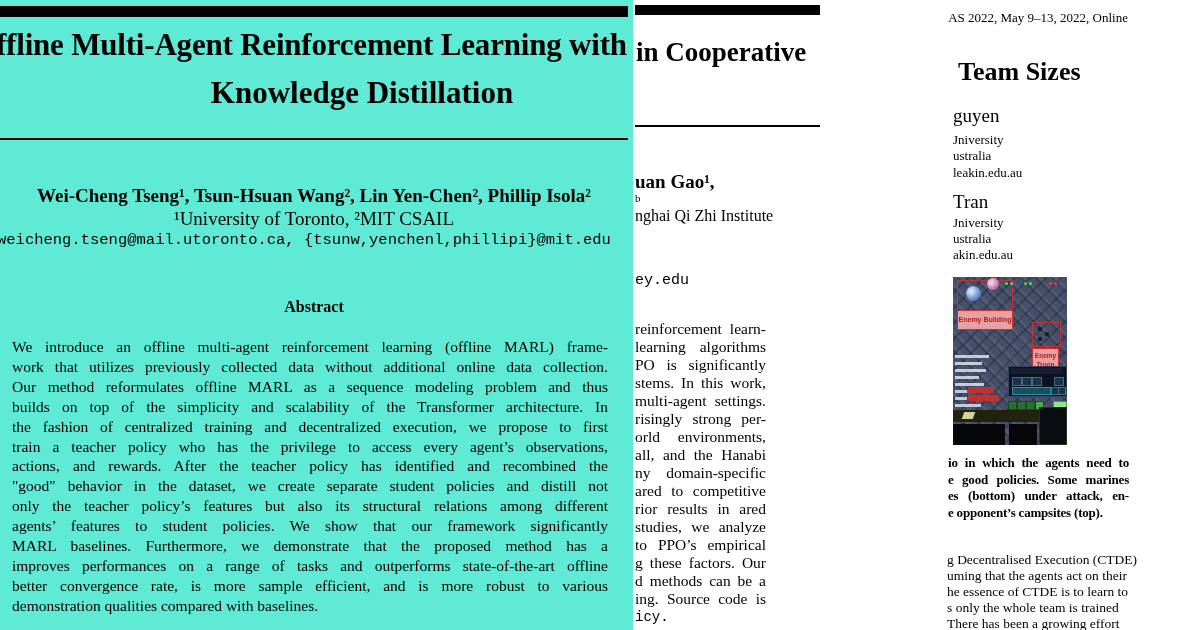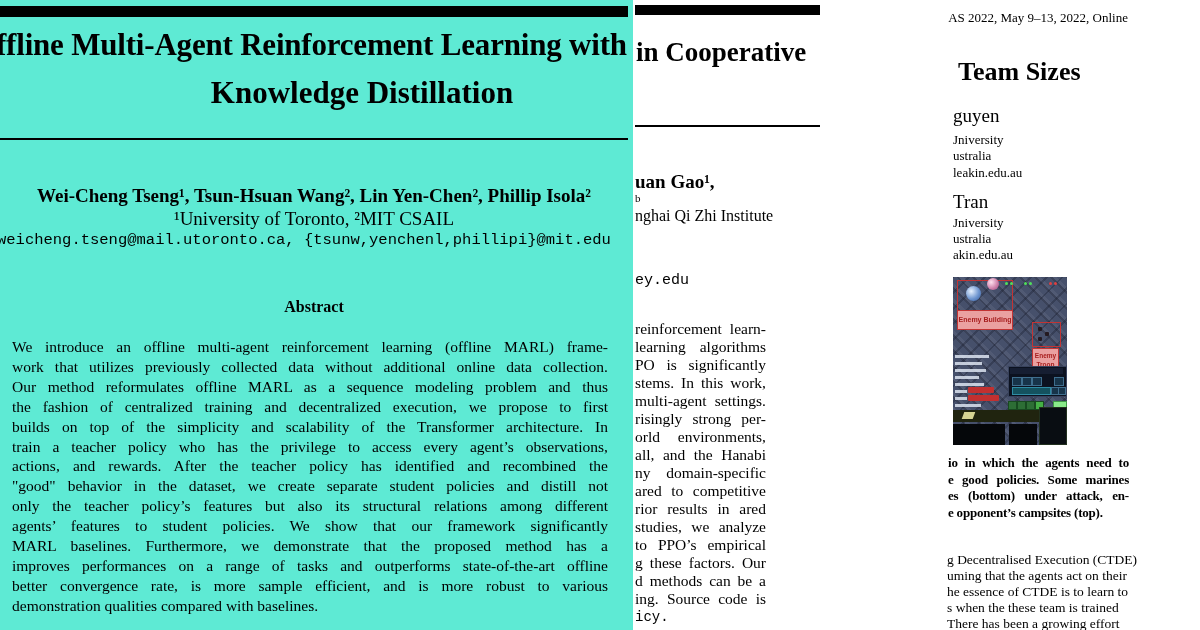--- a/index.html
+++ b/index.html
@@ -98,22 +98,22 @@
     <div class="abs lp-title2">Knowledge Distillation</div>
     <div class="abs lp-rule"></div>
     <div class="abs lp-authors">Wei-Cheng Tseng¹, Tsun-Hsuan Wang², Lin Yen-Chen², Phillip Isola²</div>
     <div class="abs lp-affil">¹University of Toronto, ²MIT CSAIL</div>
     <div class="abs lp-email mono">weicheng.tseng@mail.utoronto.ca, {tsunw,yenchenl,phillipi}@mit.edu</div>
     <div class="abs lp-abshead">Abstract</div>
     <div class="abs lp-abstract">
       <div class="just">We introduce an offline multi-agent reinforcement learning (offline MARL) frame-</div>
       <div class="just">work that utilizes previously collected data without additional online data collection.</div>
       <div class="just">Our method reformulates offline MARL as a sequence modeling problem and thus</div>
+      <div class="just">builds on top of the simplicity and scalability of the Transformer architecture. In</div>
       <div class="just">the fashion of centralized training and decentralized execution, we propose to first</div>
-      <div class="just">builds on top of the simplicity and scalability of the Transformer architecture. In</div>
       <div class="just">train a teacher policy who has the privilege to access every agent’s observations,</div>
       <div class="just">actions, and rewards. After the teacher policy has identified and recombined the</div>
       <div class="just">"good" behavior in the dataset, we create separate student policies and distill not</div>
       <div class="just">only the teacher policy’s features but also its structural relations among different</div>
       <div class="just">agents’ features to student policies.  We show that our framework significantly</div>
       <div class="just">MARL baselines. Furthermore, we demonstrate that the proposed method has a</div>
       <div class="just">improves performances on a range of tasks and outperforms state-of-the-art offline</div>
       <div class="just">better convergence rate, is more sample efficient, and is more robust to various</div>
       <div>demonstration qualities compared with baselines.</div>
     </div>
@@ -222,18 +222,18 @@
       <div class="just">io in which the agents need to</div>
       <div class="just">e good policies. Some marines</div>
       <div class="just">es (bottom) under attack, en-</div>
       <div>e opponent’s campsites (top).</div>
     </div>
 
     <div class="abs rp-body">
       <div>g Decentralised Execution (CTDE)</div>
       <div>uming that the agents act on their</div>
       <div>he essence of CTDE is to learn to</div>
-      <div>s when the these team is trained</div>
+      <div>s only the whole team is trained</div>
       <div>There has been a growing effort</div>
     </div>
   </section>
 
 </div>
 
 </body></html>

